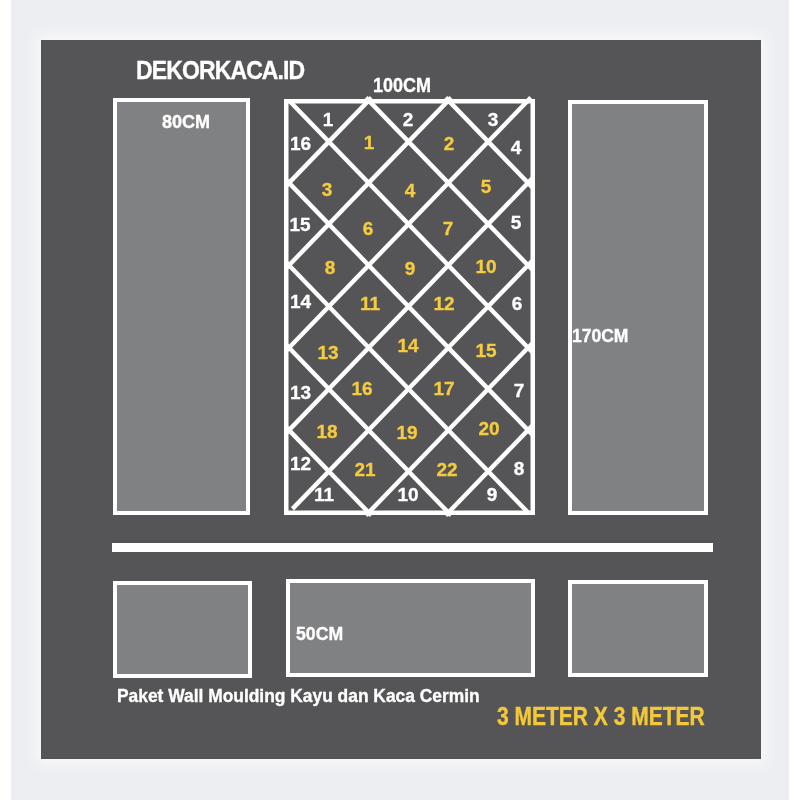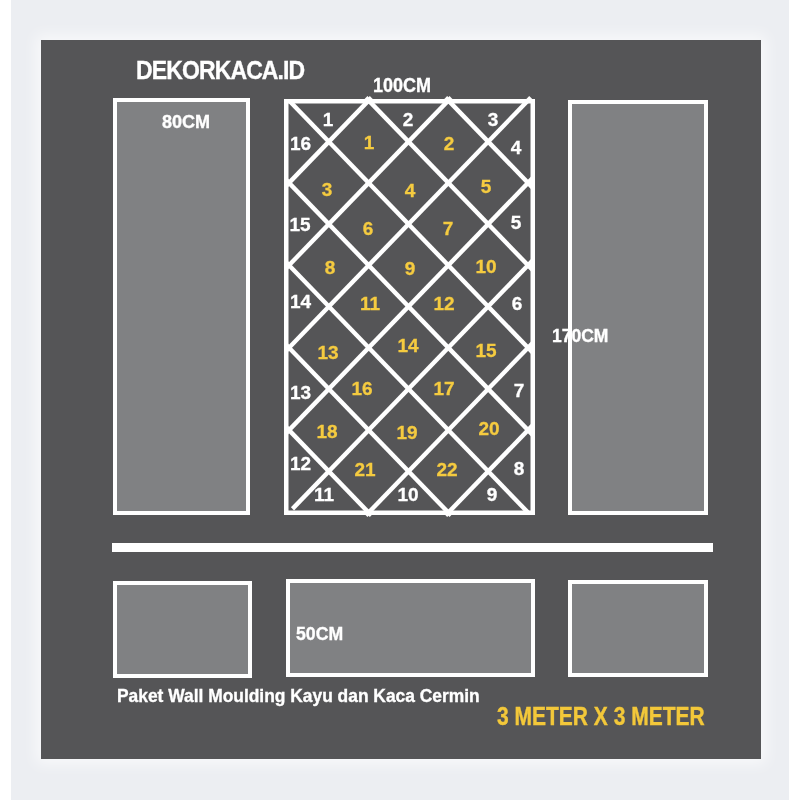--- a/index.html
+++ b/index.html
@@ -19,21 +19,21 @@
 <div class="lbl" style="left:136px;top:57px;font-size:26px;letter-spacing:-1px;transform:scaleX(0.885) translateZ(0);transform-origin:left top;">DEKORKACA.ID</div>
 
 <div class="lbl" style="left:373px;top:75px;font-size:20px;transform:scaleX(0.90) translateZ(0);transform-origin:left top;">100CM</div>
 
 <div class="abs" style="left:112.5px;top:98px;width:137px;height:417px;background:#808183;border:4.3px solid #ffffff;box-sizing:border-box;"></div>
 
 <div class="lbl" style="left:162px;top:112px;font-size:19px;transform:scaleX(0.95) translateZ(0);transform-origin:left top;">80CM</div>
 
 <div class="abs" style="left:568px;top:100px;width:140.3px;height:415px;background:#808183;border:4.3px solid #ffffff;box-sizing:border-box;"></div>
 
-<div class="lbl" style="left:552px;top:328px;font-size:17.5px;">170CM</div>
+<div class="lbl" style="left:572px;top:328px;font-size:17.5px;">170CM</div>
 
 <svg class="abs" style="left:0;top:0;" width="800" height="800" viewBox="0 0 800 800">
   <defs>
     <clipPath id="latclip">
         <rect x="286" y="96" width="246" height="423.5"></rect>
       </clipPath>
   </defs>
 
   <g clip-path="url(#latclip)" stroke="#ffffff" stroke-width="4.4">
     <line x1="371.4" y1="97.6" x2="-32.4" y2="515.4"></line>

